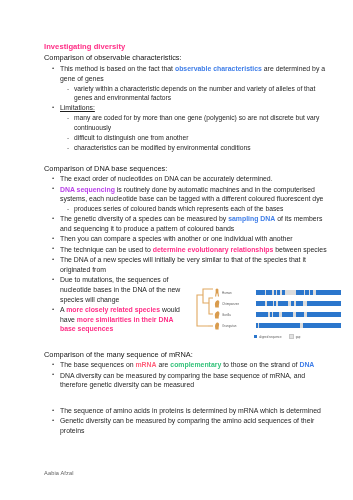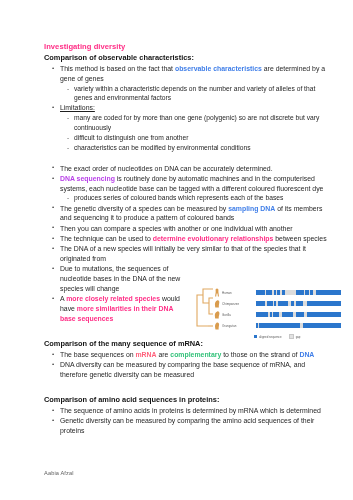--- a/index.html
+++ b/index.html
@@ -27,21 +27,21 @@
   .doc-title {
     font-size: 7.6px;
     font-weight: bold;
     color: #ff2e86;
     letter-spacing: 0.05px;
     margin: 0 0 2px 0;
     line-height: 1.25;
   }
   .section-head {
     font-size: 7.4px;
-    font-weight: bold;
+    font-weight: normal;
     color: #141414;
     margin: 0 0 1px 0;
     line-height: 1.3;
   }
   .section-gap {
     height: 11px;
   }
   .section-gap-lg {
     height: 15px;
   }
@@ -190,40 +190,40 @@
         <li class="b1"><span>This method is based on the fact that </span><span class="blue">observable characteristics</span><span> are determined by a gene of genes</span><ul class="lvl2">
             <li class="b2 dash"><span>variety within a characteristic depends on the number and variety of alleles of that genes and environmental factors</span></li>
           </ul></li>
         <li class="b1"><span class="u">Limitations:</span><ul class="lvl2">
             <li class="b2 dash"><span>many are coded for by more than one gene (polygenic) so are not discrete but vary continuously</span></li>
             <li class="b2 dash"><span>difficult to distinguish one from another</span></li>
             <li class="b2 dash"><span>characteristics can be modified by environmental conditions</span></li>
           </ul></li>
       </ul>
       <div class="section-gap"></div>
+      <div class="section-head">Comparison of DNA base sequences:</div>
       <ul class="lvl1">
         <li class="b1"><span>The exact order of nucleotides on DNA can be accurately determined.</span></li>
         <li class="b1"><span class="purple">DNA sequencing</span><span> is routinely done by automatic machines and in the computerised systems, each nucleotide base can be tagged with a different coloured fluorescent dye</span><ul class="lvl2">
             <li class="b2 dash"><span>produces series of coloured bands which represents each of the bases</span></li>
           </ul></li>
         <li class="b1"><span>The genetic diversity of a species can be measured by </span><span class="blue">sampling DNA</span><span> of its members and sequencing it to produce a pattern of coloured bands</span></li>
         <li class="b1"><span>Then you can compare a species with another or one individual with another</span></li>
         <li class="b1"><span>The technique can be used to </span><span class="pink">determine evolutionary relationships</span><span> between species</span></li>
         <li class="b1"><span>The DNA of a new species will initially be very similar to that of the species that it originated from</span></li>
         <li class="b1" style="width: 128px;"><span>Due to mutations, the sequences of nucleotide bases in the DNA of the new species will change</span></li>
         <li class="b1" style="width: 128px;"><span>A </span><span class="pink">more closely related species</span><span> would have </span><span class="pink">more similarities in their DNA base sequences</span></li>
       </ul>
       <div class="section-gap-lg"></div>
       <div class="section-head">Comparison of the many sequence of mRNA:</div>
       <ul class="lvl1">
         <li class="b1"><span>The base sequences on </span><span class="red">mRNA</span><span> are </span><span class="green">complementary</span><span> to those on the strand of </span><span class="blue">DNA</span></li>
         <li class="b1"><span>DNA diversity can be measured by comparing the base sequence of mRNA, and therefore genetic diversity can be measured</span></li>
       </ul>
       <div class="section-gap-lg"></div>
-      <div class="section-head">Comparison of amino acid sequences in proteins:</div>
       <ul class="lvl1">
         <li class="b1"><span>The sequence of amino acids in proteins is determined by mRNA which is determined</span></li>
         <li class="b1"><span>Genetic diversity can be measured by comparing the amino acid sequences of their proteins</span></li>
       </ul>
     </div>
 
   <div class="figure">
 
     <div class="fig-rows">
 

